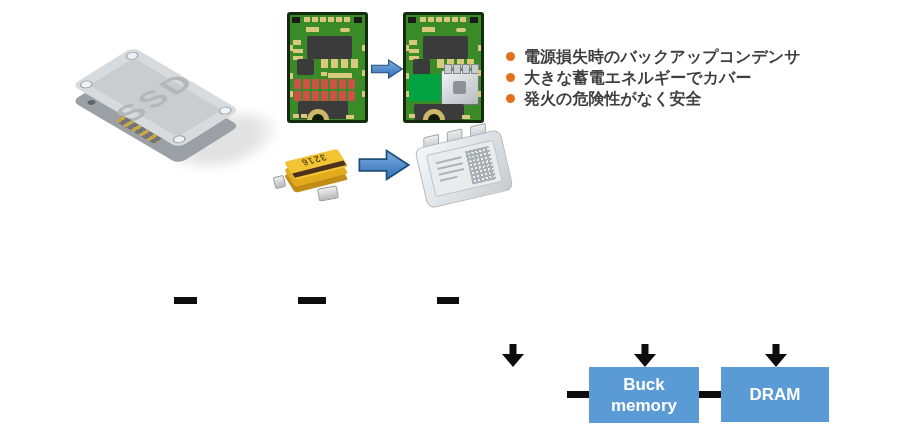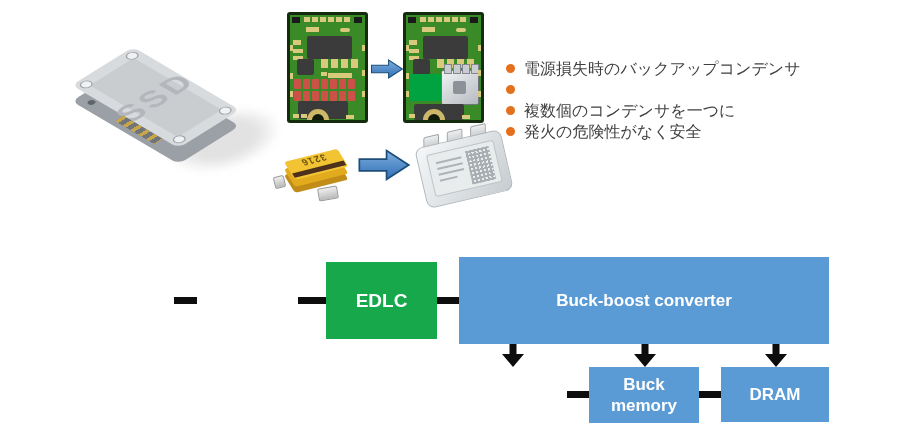--- a/index.html
+++ b/index.html
@@ -61,21 +61,21 @@
   .pouch-inner{position:absolute;left:9px;top:8px;right:8px;bottom:9px;background:#e9eced;
       border:1px solid #bfc4c8;border-radius:3px;}
   .pouch-qr{position:absolute;right:5px;top:4px;width:24px;height:34px;opacity:.8;
       background:repeating-linear-gradient(0deg,#9ba1a5 0 2px,transparent 2px 4px),
                  repeating-linear-gradient(90deg,#9ba1a5 0 2px,transparent 2px 4px);}
   .pouch-line{position:absolute;left:7px;height:2px;width:26px;background:#adb3b7;}
 
   .barrow{position:absolute;}
 
   
-  .bullets{position:absolute;left:506px;top:58px;}
+  .bullets{position:absolute;left:506px;top:46px;font-weight:bold;}
   .brow{display:flex;align-items:center;height:21px;}
   .dot{width:9px;height:9px;border-radius:50%;margin-right:9px;flex:0 0 auto;}
   .btext{font-size:16px;line-height:21px;white-space:nowrap;}
 
   
   .nodebox{position:absolute;display:flex;align-items:center;justify-content:center;}
   .nlabel{white-space:pre-line;text-align:center;font-weight:bold;font-size:17px;line-height:1.25;}
   .nodebox[data-color="green"] .nlabel{font-size:19px;}
   .hline{position:absolute;height:7px;}
   .darrow{position:absolute;}
@@ -239,43 +239,34 @@
     </div>
   </div>
 
   <div class="bullets">
     <div class="brow">
       <span class="dot" style="background: rgb(226, 112, 29);"></span>
       <span class="btext" style="color: rgb(63, 63, 63);">電源損失時のバックアップコンデンサ</span>
     </div>
     <div class="brow">
       <span class="dot" style="background: rgb(226, 112, 29);"></span>
-    </div>
-    <div class="brow">
-      <span class="dot" style="background: rgb(226, 112, 29);"></span>
-      <span class="btext" style="color: rgb(63, 63, 63);">複数個のコンデンサを一つに</span>
+      <span class="btext" style="color: rgb(63, 63, 63);">大きな蓄電エネルギーでカバー</span>
     </div>
     <div class="brow">
       <span class="dot" style="background: rgb(226, 112, 29);"></span>
       <span class="btext" style="color: rgb(63, 63, 63);">発火の危険性がなく安全</span>
     </div>
   </div>
 
   <div class="hline" style="left: 174px; top: 297px; width: 23px; background: rgb(13, 13, 13);"></div>
 
   <div class="hline" style="left: 298px; top: 297px; width: 28px; background: rgb(13, 13, 13);"></div>
 
-  <div class="nodebox" data-color="green" style="left: 326px; top: 262px; width: 111px; height: 77px; background: rgb(23, 168, 76); color: rgb(255, 255, 255);">
-    <span class="nlabel">EDLC</span>
-  </div>
   <div class="hline" style="left: 437px; top: 297px; width: 22px; background: rgb(13, 13, 13);"></div>
 
-  <div class="nodebox" style="left: 459px; top: 257px; width: 370px; height: 87px; background: rgb(91, 155, 213); color: rgb(255, 255, 255);">
-    <span class="nlabel">Buck-boost converter</span>
-  </div>
 
   <svg class="darrow" style="left:502px;top:344px" width="22" height="23" viewBox="0 0 22 23">
     <path d="M7.5 0 h7 v10 h7.5 L11 23 L0 10 h7.5 Z" fill="#0d0d0d"></path>
     </svg>
   <svg class="darrow" style="left:634px;top:344px" width="22" height="23" viewBox="0 0 22 23">
     <path d="M7.5 0 h7 v10 h7.5 L11 23 L0 10 h7.5 Z" fill="#0d0d0d"></path>
     </svg>
   <svg class="darrow" style="left:765px;top:344px" width="22" height="23" viewBox="0 0 22 23">
     <path d="M7.5 0 h7 v10 h7.5 L11 23 L0 10 h7.5 Z" fill="#0d0d0d"></path>
     </svg>

